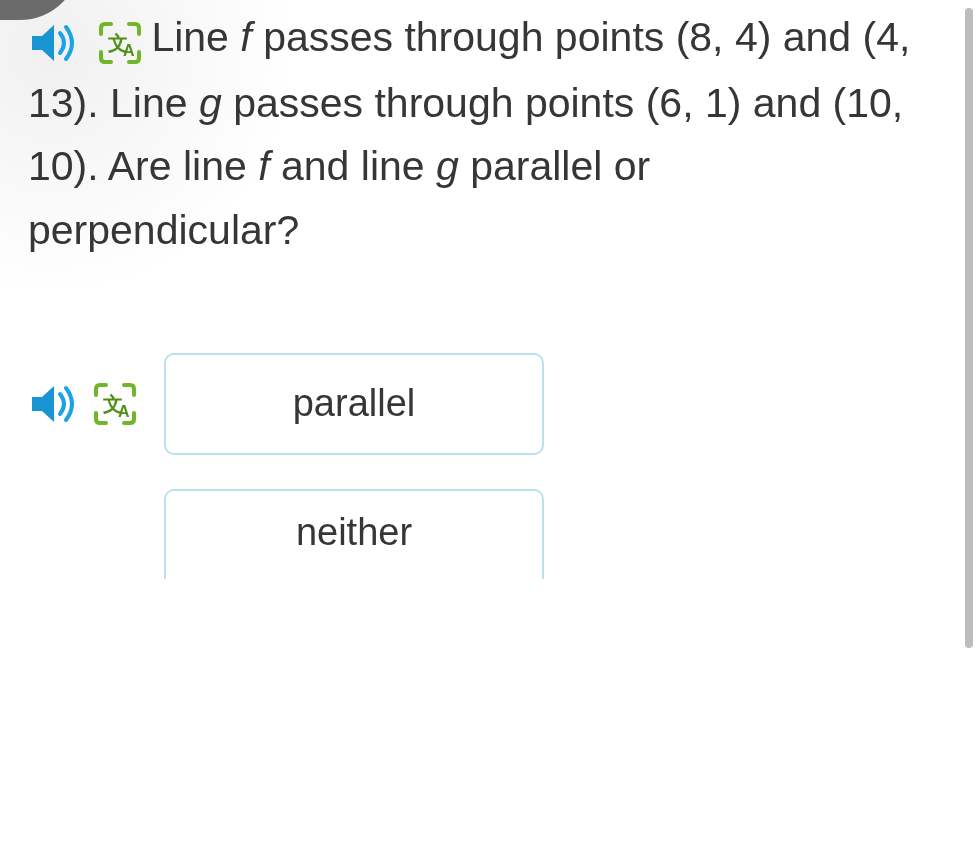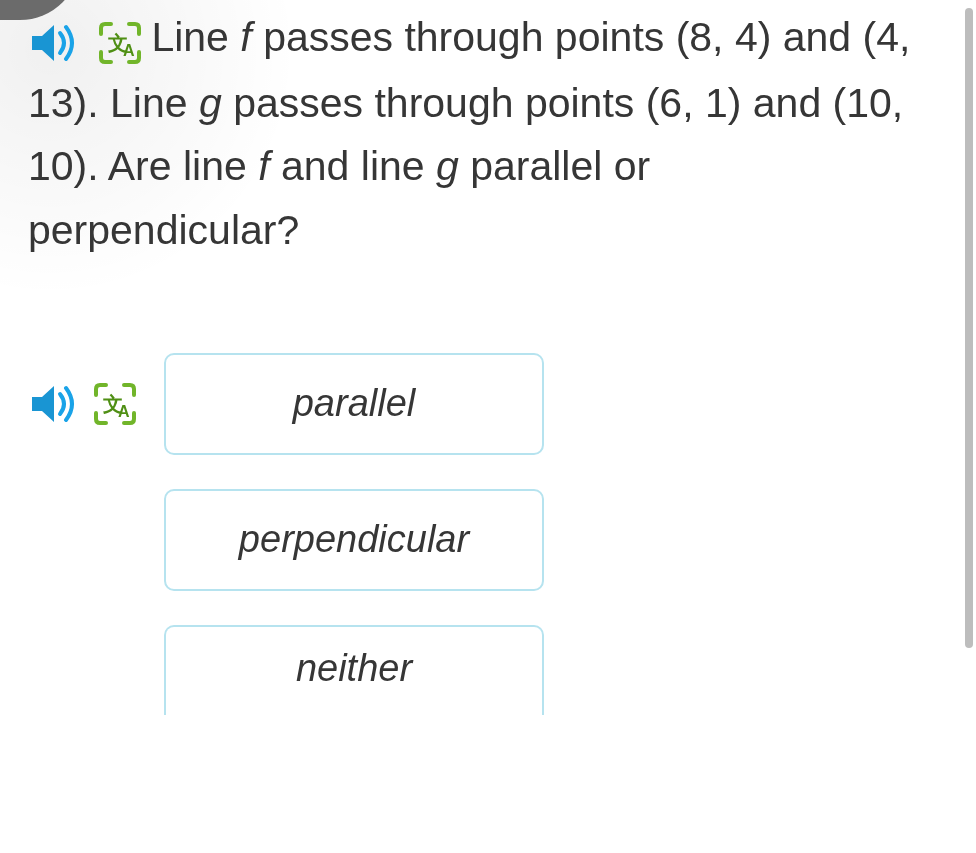--- a/index.html
+++ b/index.html
@@ -85,21 +85,20 @@
     border: 2px solid #b6e3ef;
     border-radius: 10px;
     background: #ffffff;
     font-size: 38px;
     color: #363636;
     display: flex;
     align-items: center;
     justify-content: center;
     cursor: pointer;
     user-select: none;
-    font-style: italic;
   }
   .answer-btn.last {
     height: 90px;
     border-bottom: none;
     border-bottom-left-radius: 0;
     border-bottom-right-radius: 0;
     align-items: center;
     padding-bottom: 4px;
   }
   
@@ -164,22 +163,19 @@
           <text x="13" y="30" font-size="20" class="trans-glyph" font-weight="bold">文</text>
           <text x="28" y="36" font-size="16" class="trans-glyph" font-weight="bold">A</text>
         </svg>
       </span>
     </div>
 
     <div class="answer-list">
       <div class="answer-btn">
         <span>parallel</span>
       </div>
-      <div class="answer-btn">
-        <span>perpendicular</span>
-      </div>
       <div class="answer-btn last">
         <span>neither</span>
       </div>
     </div>
   </div>
 
 </div>
 
 </body></html>

